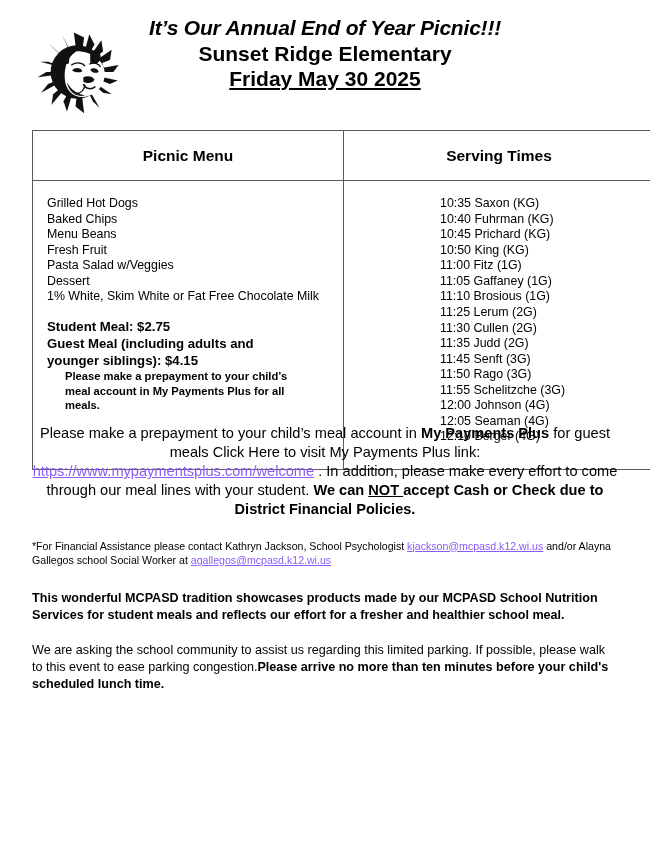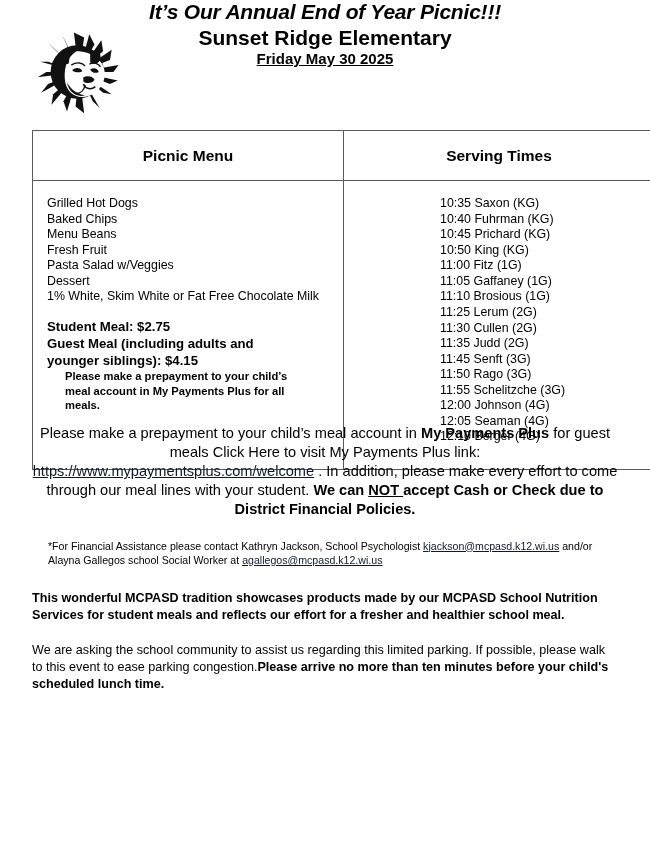--- a/index.html
+++ b/index.html
@@ -12,21 +12,21 @@
     height: 841px;
     font-family: "Liberation Sans", sans-serif;
     color: #000000;
     position: relative;
     overflow: hidden;
   }
 
   
   .header {
     position: relative;
-    padding-top: 0;
+    padding-top: 16px;
     height: 112px;
     box-sizing: border-box;
   }
   .logo {
     position: absolute;
     left: 36px;
     top: 28px;
     width: 86px;
     height: 88px;
   }
@@ -39,21 +39,21 @@
     font-weight: bold;
     font-style: italic;
     letter-spacing: -0.2px;
   }
   .title-2 {
     font-size: 21px;
     font-weight: bold;
     margin-top: 2px;
   }
   .title-3 {
-    font-size: 15px;
+    font-size: 21px;
     font-weight: bold;
     text-decoration: underline;
     margin-top: 2px;
   }
 
   
   .picnic-table {
     position: absolute;
     left: 32px;
     top: 130px;
@@ -112,28 +112,28 @@
   .para-center {
     text-align: center;
     font-size: 14.6px;
     line-height: 1.31;
     padding: 0 32px;
     margin: 0;
   }
   .bold { font-weight: bold; }
   .ul   { text-decoration: underline; }
   a.link {
-    color: #0f172a;
+    color: #8b5cf6;
     text-decoration: underline;
   }
   .para-small {
     font-size: 10.6px;
     line-height: 1.38;
     padding: 0 32px;
-    margin: 16px;
+    margin: 0;
     text-align: left;
   }
   .para-left {
     font-size: 12.6px;
     line-height: 1.33;
     padding: 0 32px;
     margin: 0;
     text-align: left;
   }
   .mt-financial { margin-top: 19px; }

